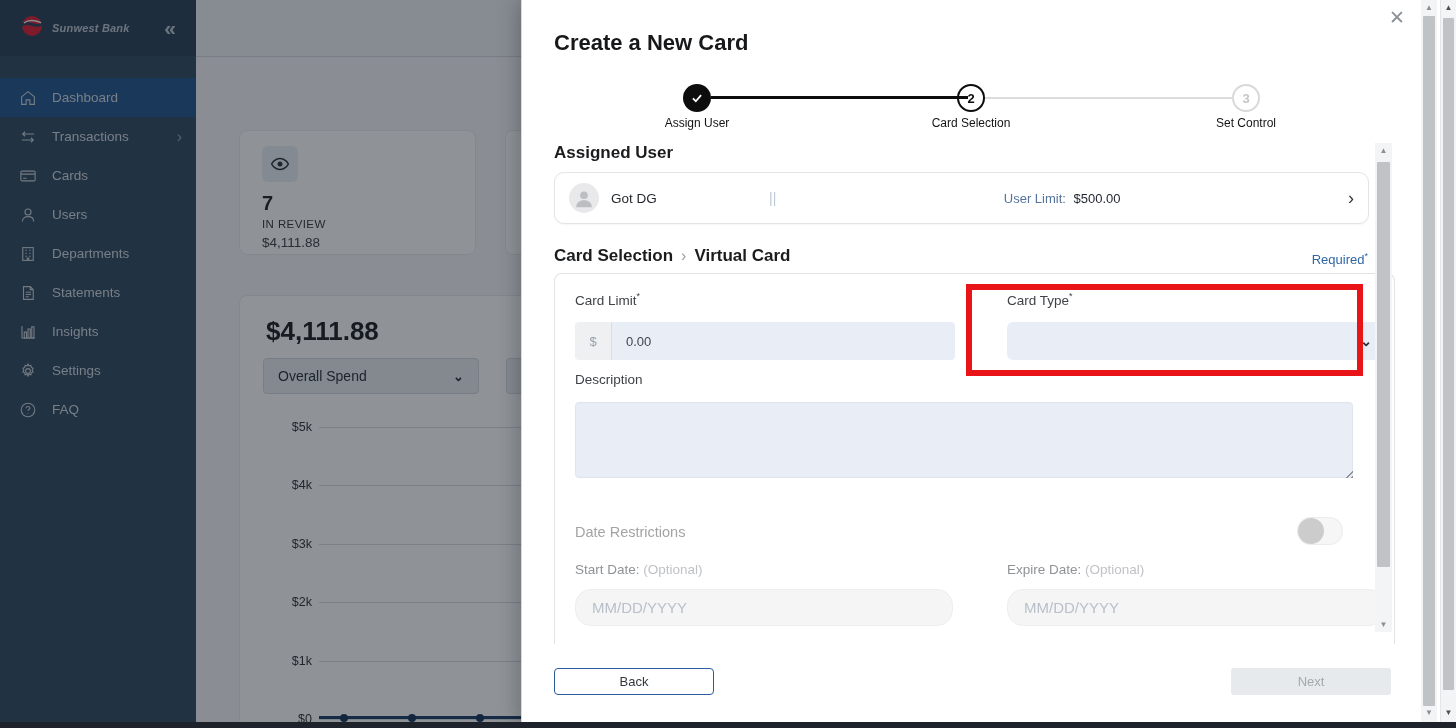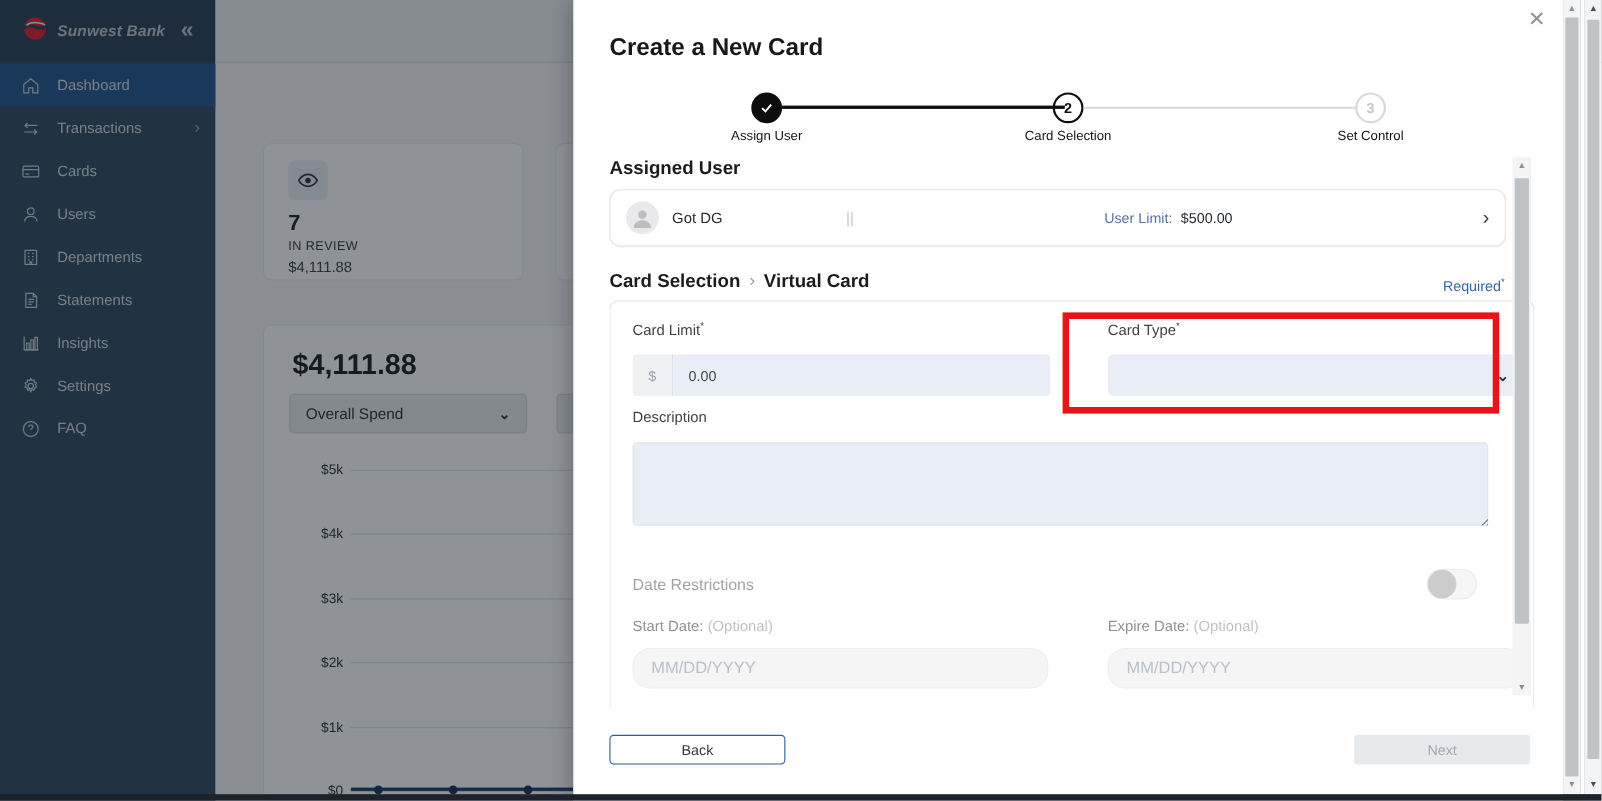--- a/index.html
+++ b/index.html
@@ -5,27 +5,27 @@
   * { margin:0; padding:0; box-sizing:border-box; }
   html,body { width:1456px; height:728px; overflow:hidden; background:#fff;
     font-family:"Liberation Sans", sans-serif; }
   .stage { position:relative; width:1456px; height:728px; overflow:hidden; }
 
   
   .sidebar { position:absolute; left:0; top:0; width:196px; height:728px;
     background:#31495f; z-index:1; }
   .brand-row { height:56px; display:flex; align-items:center; padding:0 14px 0 20px;
     background:#2b4156; }
-  .brand-text { color:#b6c2cc; font-size:14px; font-weight:bold; font-style:italic;
+  .brand-text { color:#b6c2cc; font-size:11px; font-weight:bold; font-style:italic;
     margin-left:8px; flex:1; letter-spacing:.2px; }
   .collapse-btn { color:#b6c2cc; font-size:21px; font-weight:bold; cursor:pointer; padding-right:6px; }
   .nav { position:absolute; top:58px; left:0; right:0; }
   .nav-item { height:39px; display:flex; align-items:center; padding:0 14px 0 18px;
     color:#ccd5dd; font-size:13.5px; cursor:pointer; }
-  .nav-item.active { background:#24548b; }
+  .nav-item.active { background:#24548b;margin-top:20px; }
   .nav-ico { width:20px; height:20px; display:flex; align-items:center; justify-content:center;
     margin-right:14px; color:#c3ccd4; font-size:17px; }
   .nav-ico svg { width:18px; height:18px; stroke:#c3ccd4; fill:none; stroke-width:1.5; }
   .nav-label { flex:1; }
   .nav-caret { color:#8fa0ae; font-size:16px; }
 
   
   .dash { position:absolute; left:196px; top:0; width:1260px; height:728px;
     background:#eef1f4; z-index:1; }
   .topbar { position:absolute; left:0; top:0; right:0; height:57px; background:#e9edf0;

